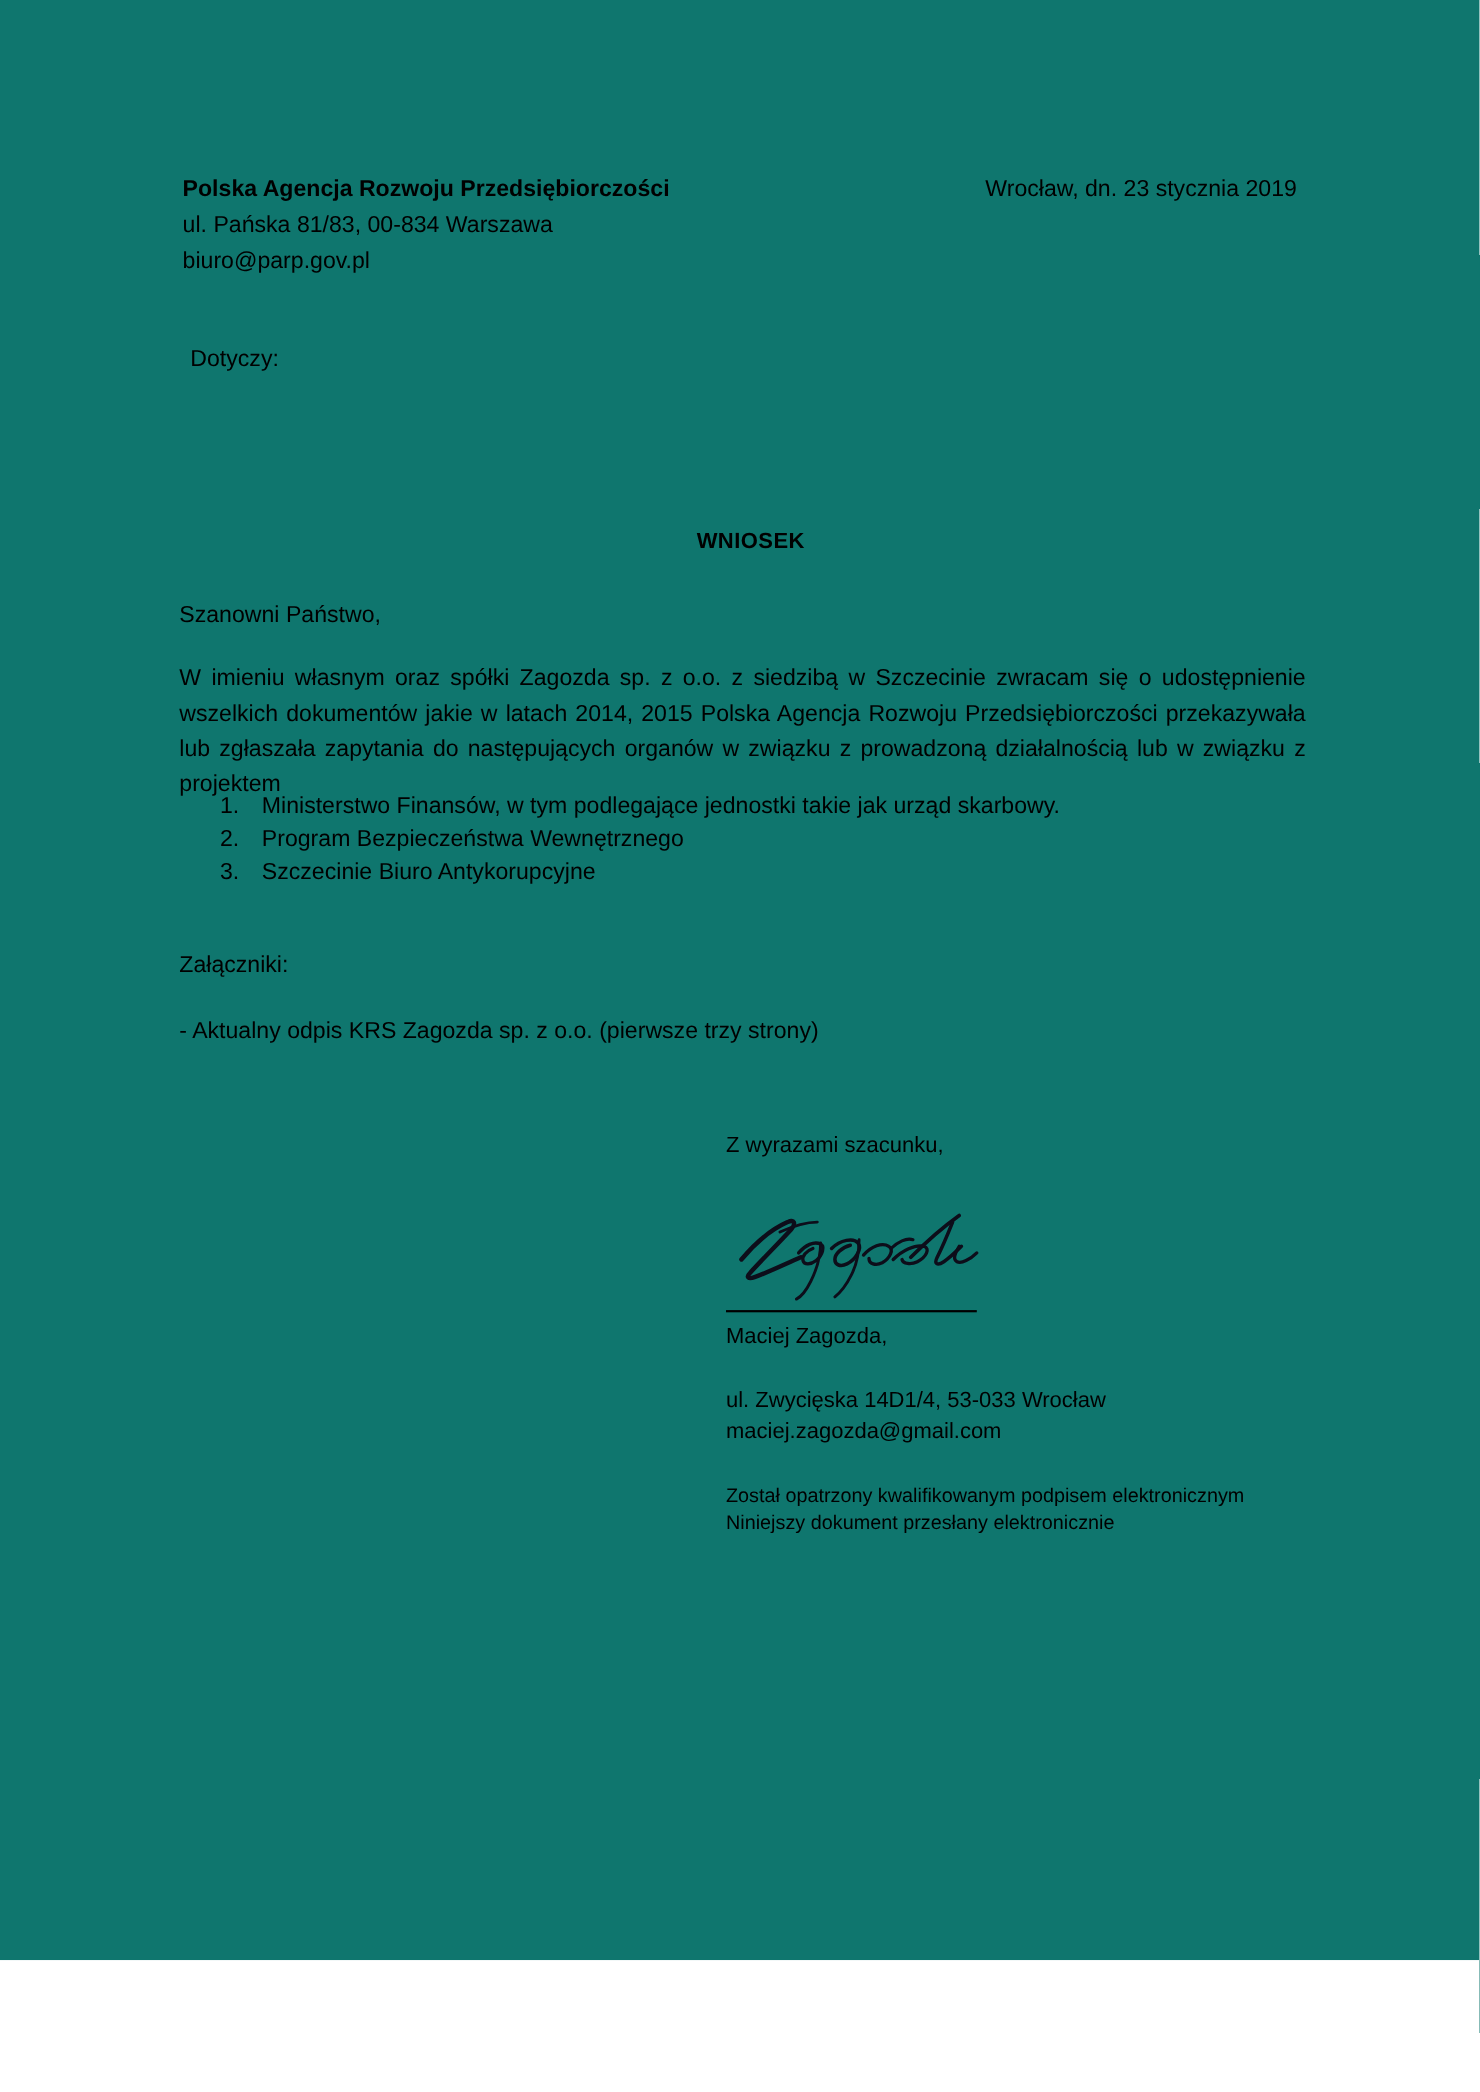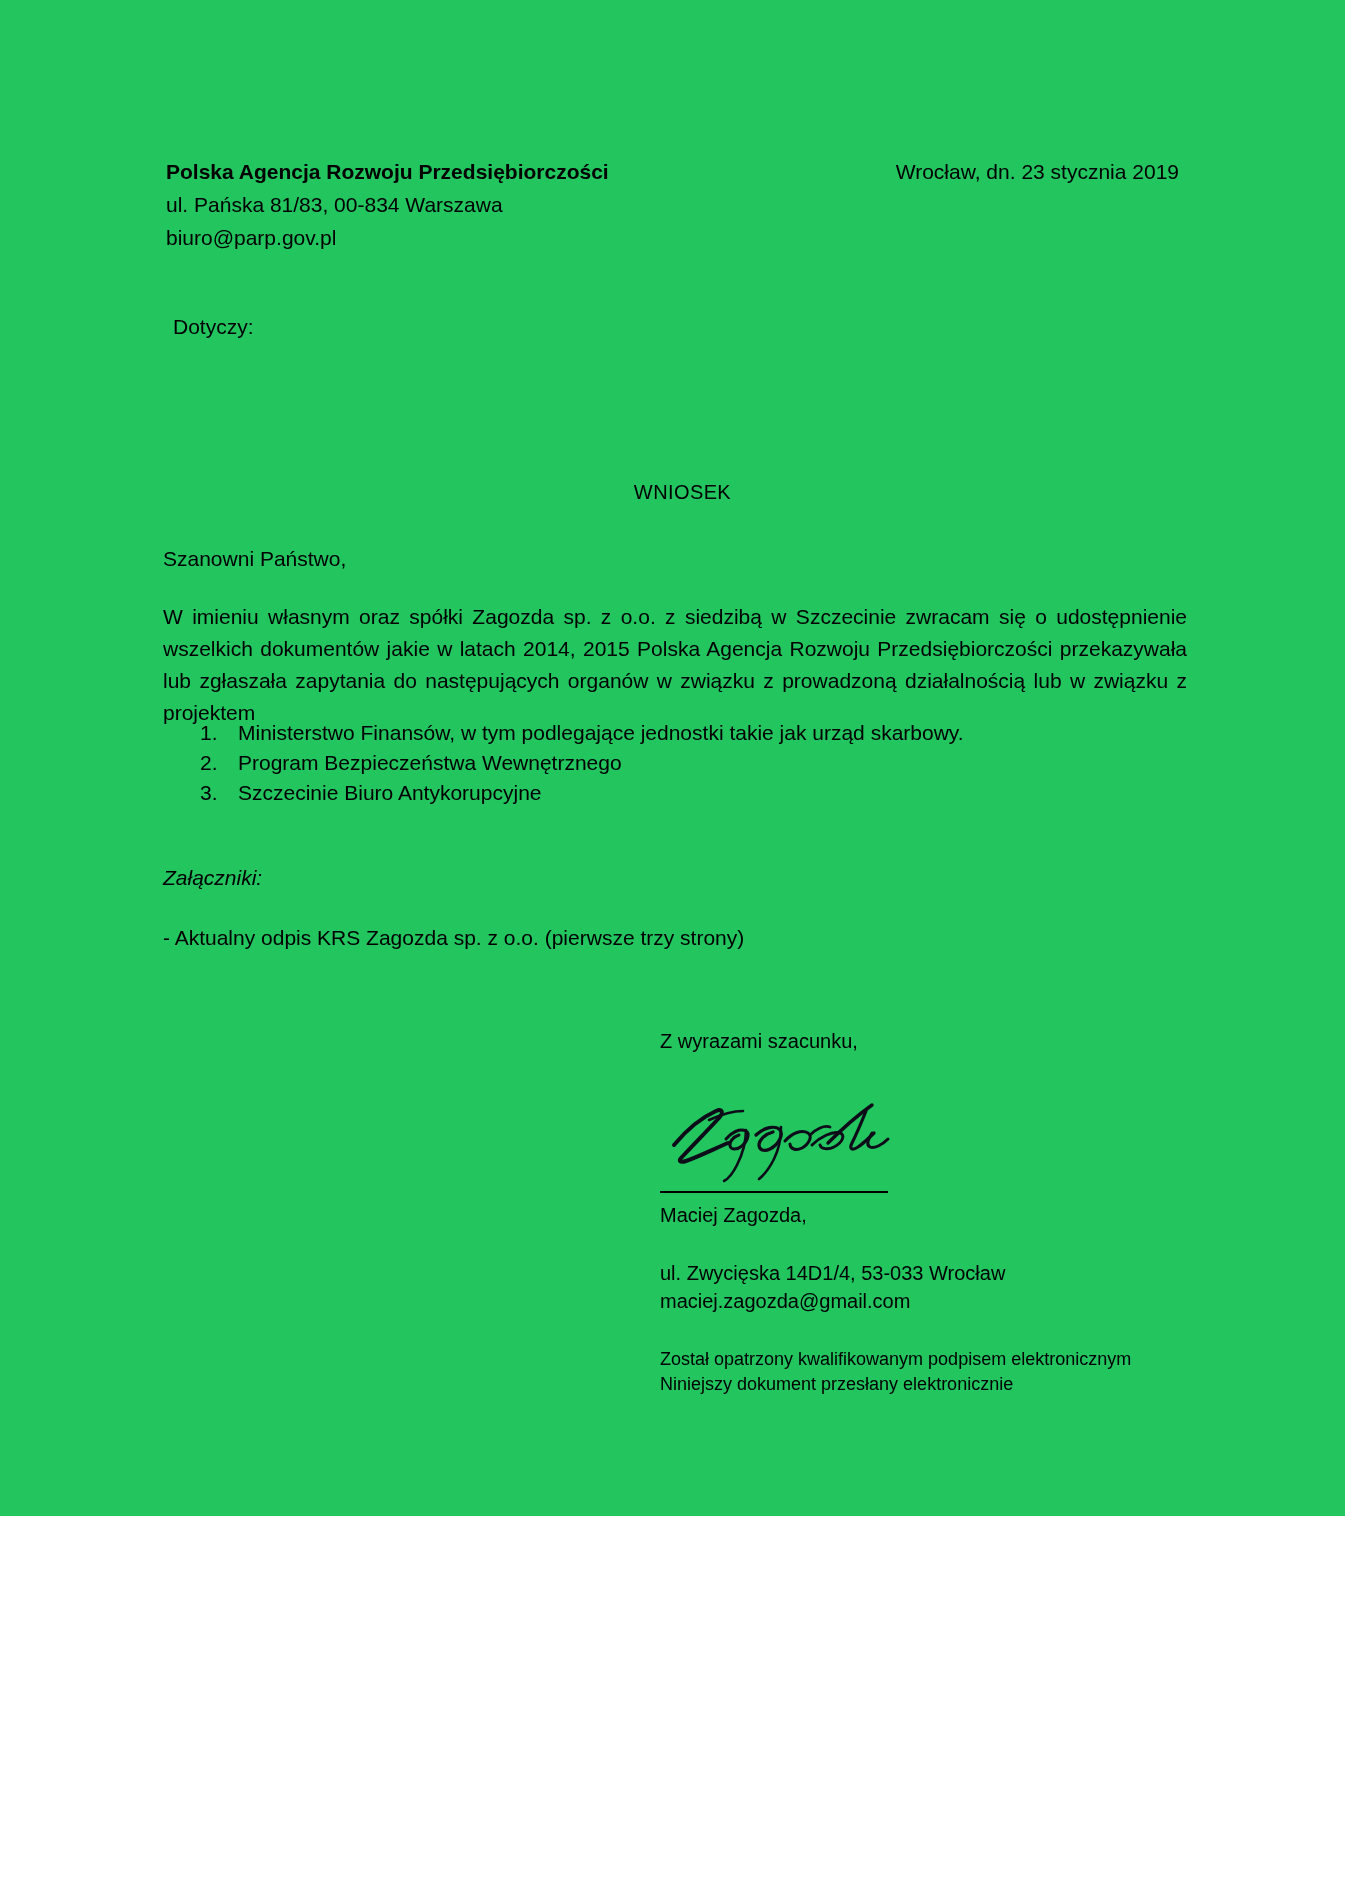--- a/index.html
+++ b/index.html
@@ -9,23 +9,23 @@
     background: #ffffff;
   }
   body {
     font-family: "Liberation Sans", sans-serif;
     color: #000000;
     -webkit-font-smoothing: antialiased;
   }
   .page {
     position: relative;
     width: 1345px;
-    height: 1516px;
+    height: 1782px;
     margin: 0 auto;
-    background: #22c55e;
+    background: #0f766e;
     overflow: hidden;
   }
 
   
   .header {
     position: absolute;
     left: 166px;
     top: 155px;
     right: 166px;
     display: flex;
@@ -67,21 +67,21 @@
   }
 
   
   .doc-title {
     position: absolute;
     left: 0;
     right: 0;
     top: 481px;
     text-align: center;
     font-size: 20px;
-    font-weight: normal;
+    font-weight: bold;
     letter-spacing: 0.4px;
     padding-left: 20px;
   }
 
   
   .body-block {
     position: absolute;
     left: 163px;
     top: 543px;
     width: 1024px;
@@ -119,21 +119,20 @@
   
   .attachments {
     position: absolute;
     left: 163px;
     top: 862px;
     font-size: 21px;
     line-height: 32px;
   }
   .attachments-heading {
     margin: 0 0 28px 0;
-    font-style: italic;
   }
   .attachment-item {
     margin: 0;
   }
 
   
   .signature-block {
     position: absolute;
     left: 660px;
     top: 1027px;

